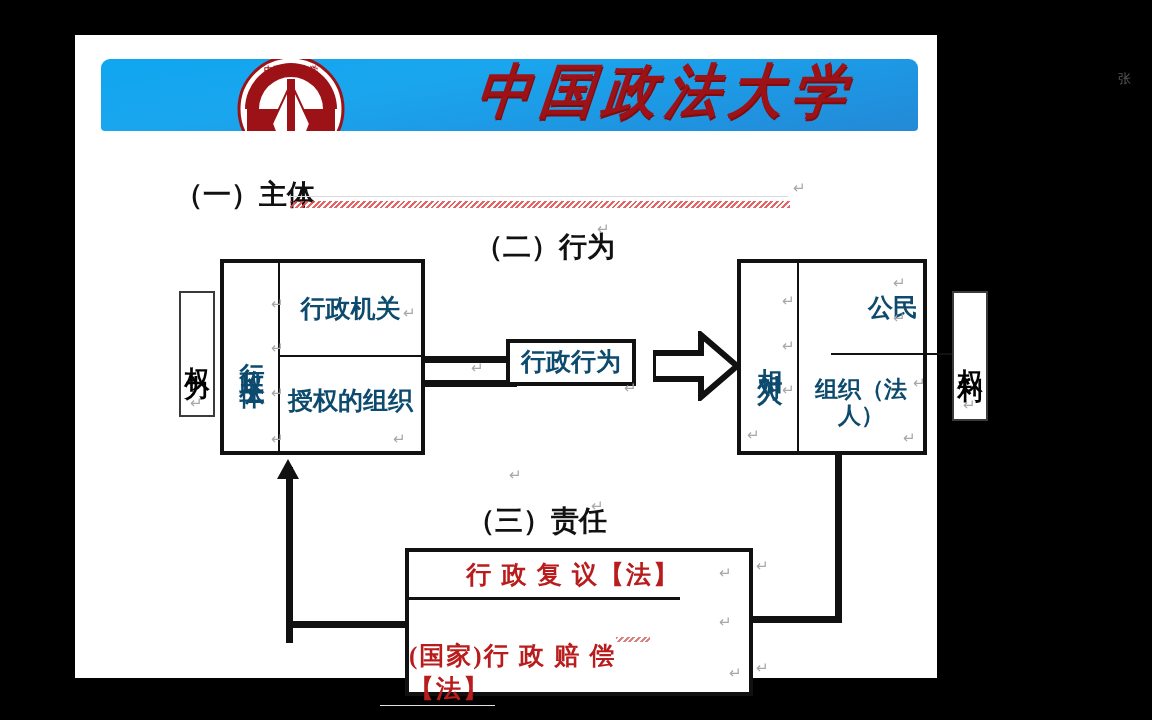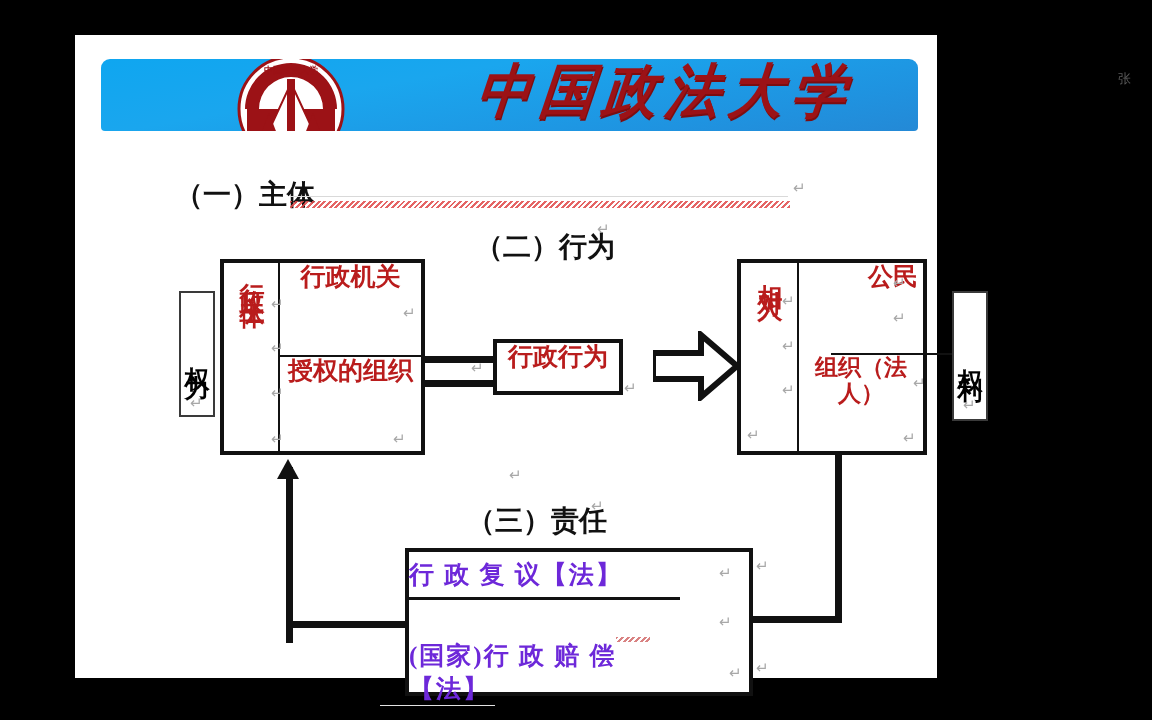--- a/index.html
+++ b/index.html
@@ -66,22 +66,22 @@
     font-family:"Liberation Sans",sans-serif;line-height:1;
     user-select:none;
   }
 
   
   .fbox{position:absolute;box-sizing:border-box;background:#fff;}
   .thickbox{border:4px solid #111;}
   .thinbox{border:2px solid #3a3a3a;}
 
   .cell{
-    box-sizing:border-box;display:flex;align-items:flex-start;justify-content:center;
-    color:#b91c1c;font-family:"Liberation Serif","DejaVu Serif",serif;
+    box-sizing:border-box;display:flex;align-items:center;justify-content:center;
+    color:#0c4a6e;font-family:"Liberation Serif","DejaVu Serif",serif;
     font-size:25px;font-weight:bold;text-align:center;line-height:1.15;
   }
   .vtext{
     writing-mode:vertical-rl;text-orientation:upright;
     letter-spacing:7px;font-size:25px;font-weight:bold;
   }
 
   
   #box-subject{left:145px;top:224px;width:205px;height:196px;}
   #cell-subject-label{position:absolute;left:0;top:0;width:56px;height:188px;
@@ -92,37 +92,37 @@
 
   
   #box-power{left:104px;top:256px;width:36px;height:126px;}
   
   #box-rights{left:877px;top:256px;width:36px;height:130px;}
   .sidelabel{
     position:absolute;inset:0;display:flex;align-items:center;justify-content:center;
   }
 
   
-  #box-conduct{left:418px;top:304px;width:130px;height:56px;}
+  #box-conduct{left:431px;top:304px;width:130px;height:47px;}
 
   
   #box-counterpart{left:662px;top:224px;width:190px;height:196px;}
   #cell-cp-label{position:absolute;left:0;top:0;width:58px;height:188px;
     border-right:2px solid #111;}
   #cell-citizen{position:absolute;left:58px;top:0;width:124px;height:92px;
     border-bottom:2px solid #111;margin-left:32px;}
   #cell-org{position:absolute;left:58px;top:92px;width:124px;height:96px;
     font-size:23px;}
 
   
   #box-liability{left:330px;top:513px;width:348px;height:148px;}
   .lrow{
     box-sizing:border-box;width:271px;height:48px;
-    display:flex;align-items:center;justify-content:flex-start;
-    font-size:25px;font-weight:bold;letter-spacing:2px;color:#6d28d9;
+    display:flex;align-items:center;justify-content:flex-end;
+    font-size:25px;font-weight:bold;letter-spacing:2px;color:#b91c1c;
     font-family:"Liberation Serif","DejaVu Serif",serif;
   }
   #lrow-0{position:absolute;left:0;top:0;border-bottom:3px solid #111;}
   #lrow-1{position:absolute;left:0;top:48px;border-bottom:3px solid #111;}
   #lrow-2{position:absolute;left:0;top:96px;}
   .squiggle-sm{
     position:absolute;left:541px;top:602px;width:34px;height:5px;
     background:repeating-linear-gradient(135deg,#d98282 0 2px,transparent 2px 4px);
   }
 

